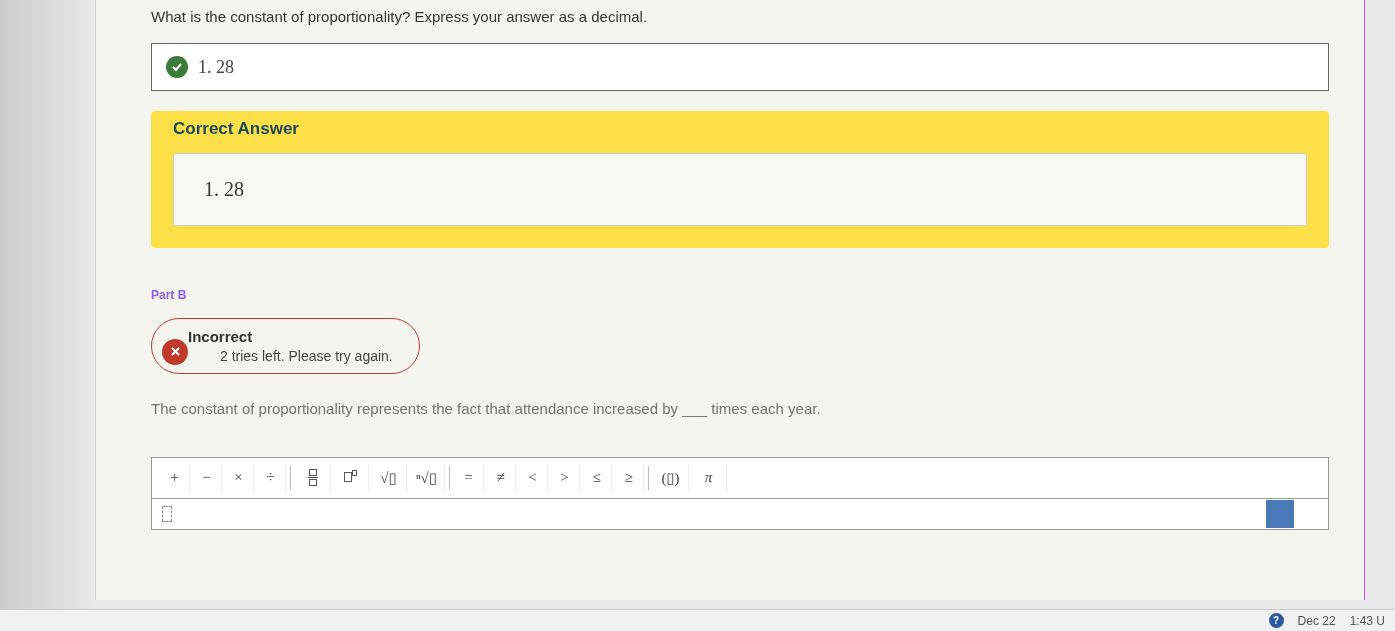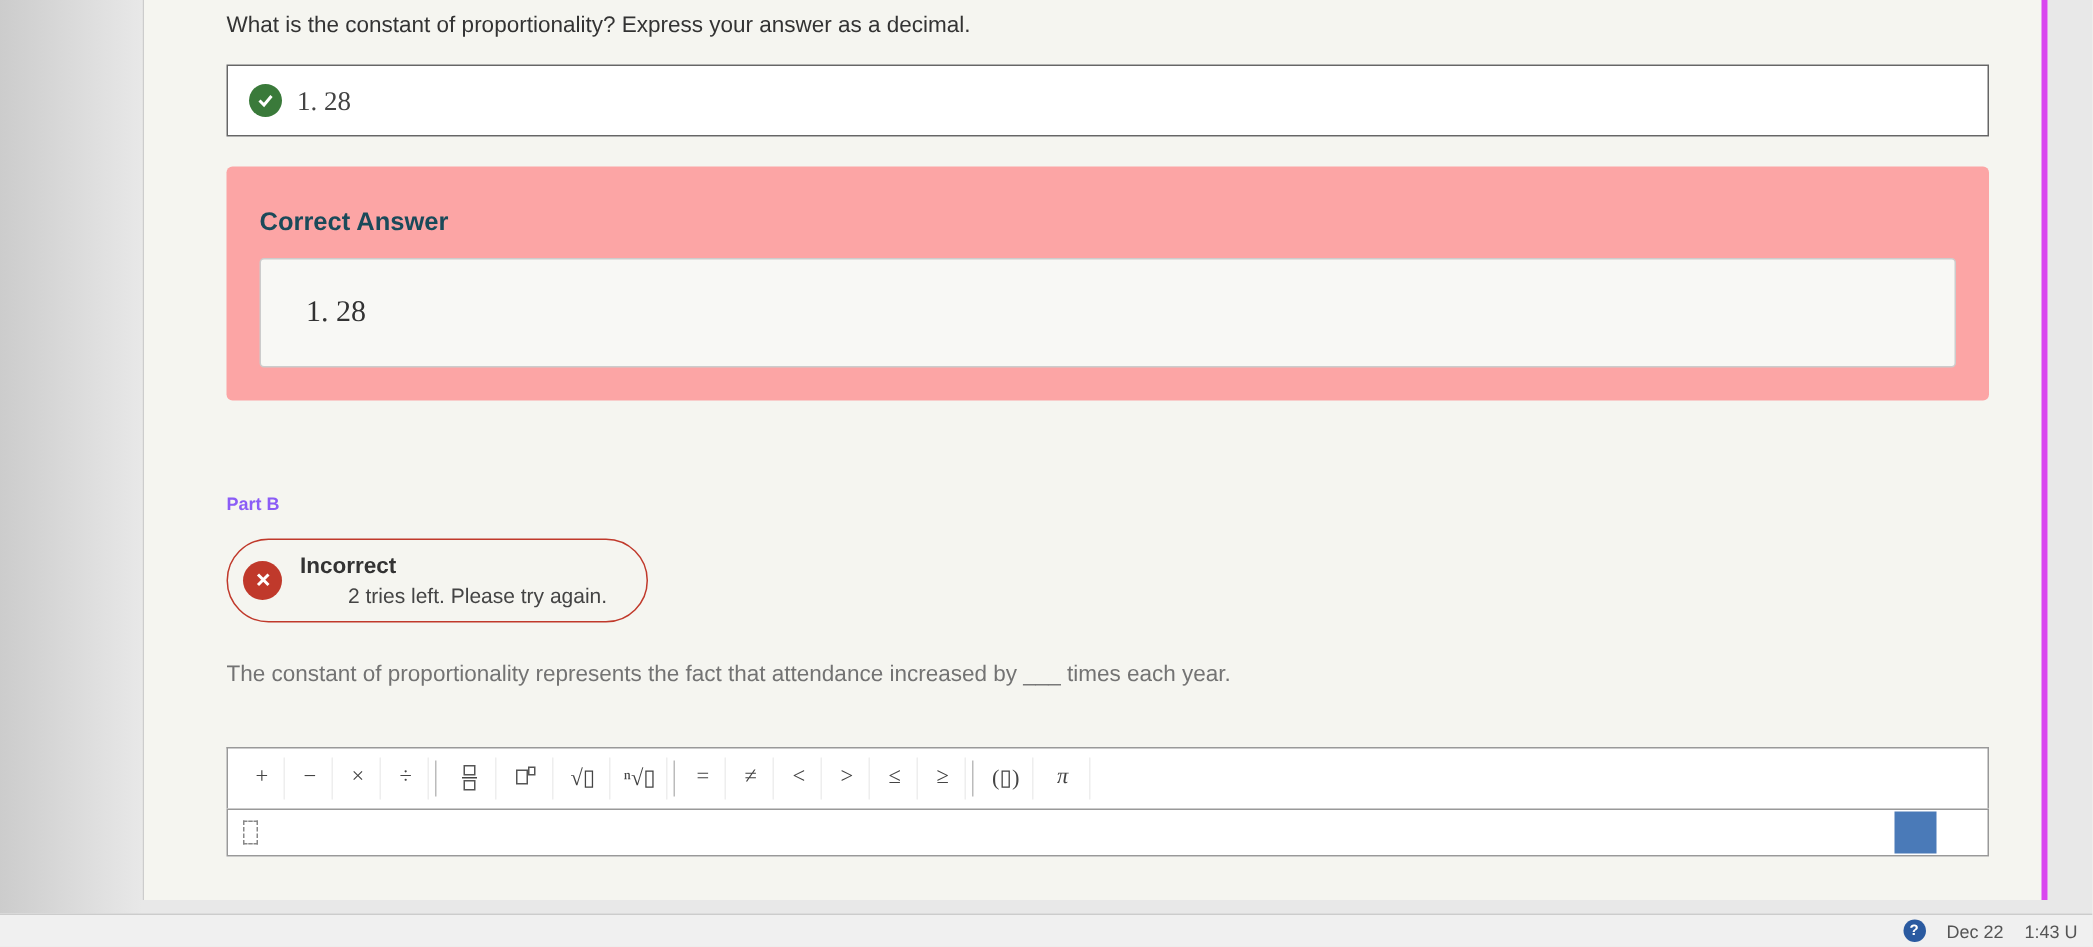--- a/index.html
+++ b/index.html
@@ -11,21 +11,21 @@
       overflow: hidden;
       position: relative;
     }
     .page-container {
       background: #f5f5f0;
       margin-left: 95px;
       margin-right: 30px;
       height: 600px;
       padding: 0;
       border-left: 1px solid #ccc;
-      border-right: 4px solid #d946ef;
+      border-right: 1px solid #d946ef;
     }
     .inner {
       padding: 8px 35px 0 55px;
     }
     .question-text {
       font-size: 15px;
       color: #333;
       margin-bottom: 18px;
       margin-top: 0;
     }
@@ -49,24 +49,24 @@
       color: #fff;
       font-size: 13px;
       flex-shrink: 0;
     }
     .answer-value {
       font-family: "Times New Roman", serif;
       font-size: 18px;
       color: #444;
     }
     .correct-panel {
-      background: #fca5a5;
-      padding: 27px 22px 22px 22px;
+      background: #fde047;
+      padding: 8px 22px 22px 22px;
       border-radius: 4px;
-      margin-bottom: 62px;
+      margin-bottom: 40px;
     }
     .correct-title {
       font-weight: bold;
       font-size: 17px;
       color: #1a4a5a;
       margin-bottom: 14px;
     }
     .correct-value-box {
       background: #f8f8f5;
       border: 1px solid #ccc;
@@ -79,22 +79,21 @@
       color: #333;
     }
     .part-label {
       font-weight: bold;
       color: #8b5cf6;
       font-size: 12px;
       margin-bottom: 16px;
     }
     .feedback-pill {
       display: inline-flex;
-      align-items: center;
-      gap: 12px;
+      align-items: flex-end;
       border: 1.5px solid #c0392b;
       border-radius: 999px;
       padding: 8px 26px 8px 10px;
       margin-bottom: 26px;
     }
     .x-icon {
       width: 26px;
       height: 26px;
       background: #c0392b;
       border-radius: 50%;

